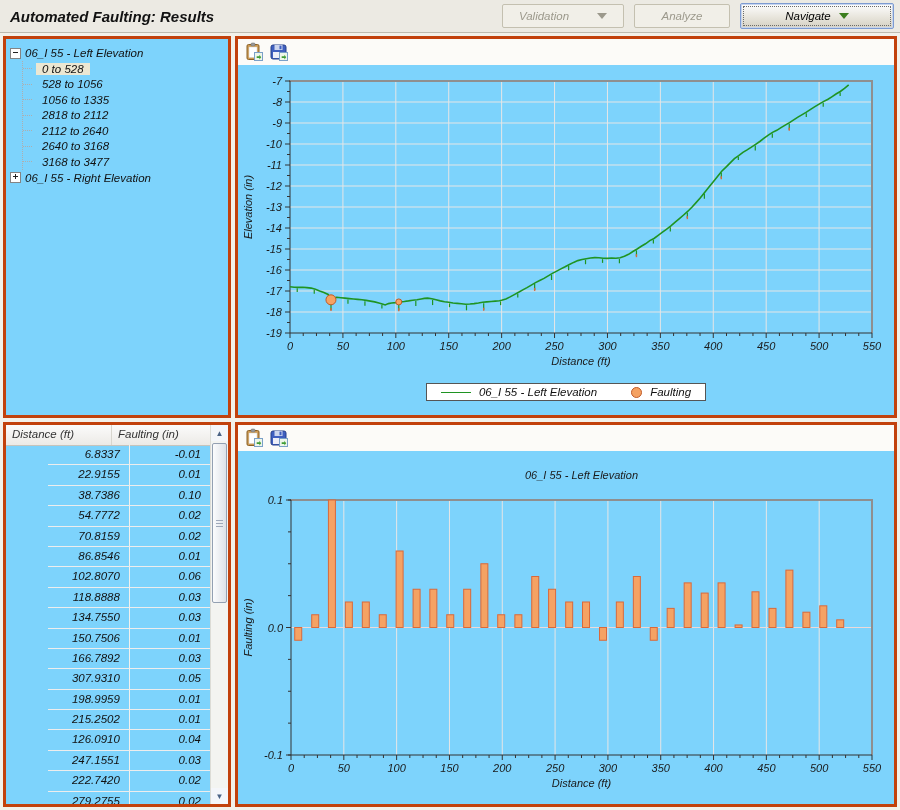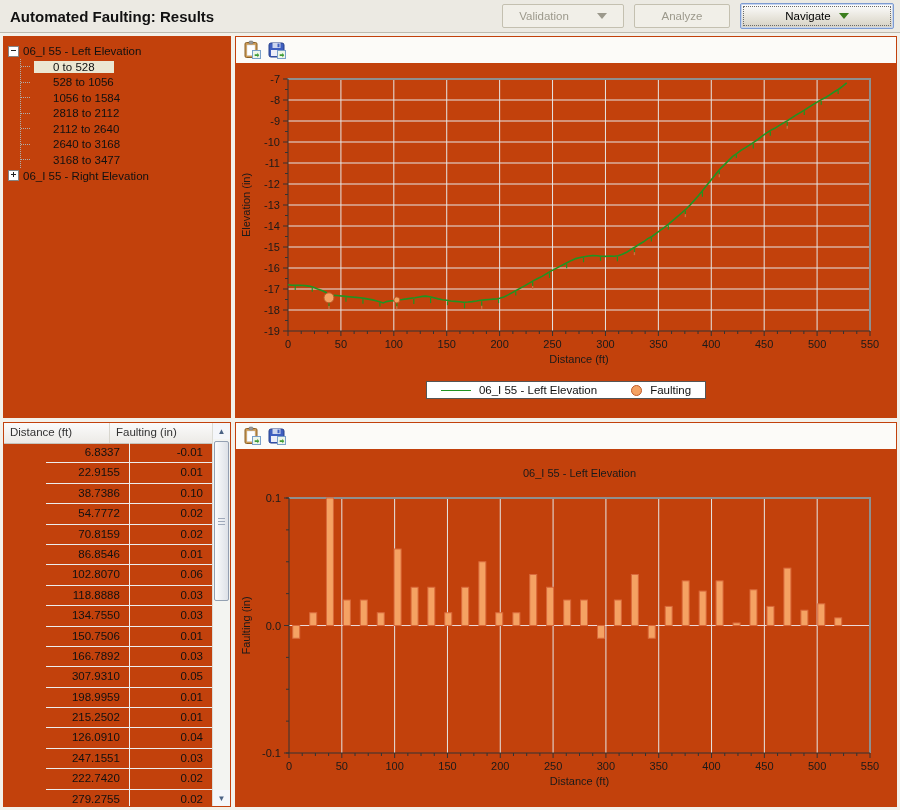--- a/index.html
+++ b/index.html
@@ -1,46 +1,46 @@
 <!DOCTYPE html>
 <html><head>
 <meta charset="utf-8">
 <style>
   html,body{margin:0;padding:0;width:900px;height:810px;overflow:hidden;
     font-family:"Liberation Sans",sans-serif;background:#f3f1ea;}
-  .app{width:900px;height:810px;display:flex;flex-direction:column;}
+  .app{width:900px;height:810px;display:flex;flex-direction:column;font-style:italic;}
   
   .header{height:32px;background:#eceae3;border-bottom:1px solid #bdbab0;
     display:flex;align-items:center;padding:0 6px;flex:none;}
   .title{font-size:15px;font-weight:bold;color:#121212;flex:1;padding-left:4px;}
   .btnrow{display:flex;align-items:center;gap:10px;}
   .xpbtn{height:22px;display:flex;align-items:center;justify-content:center;gap:8px;
     font-size:11.5px;border-radius:2px;border:1px solid #c4c0b0;
     background:#f1efe8;color:#9c998c;padding:0 10px;}
   .xpbtn.primary{height:24px;border:1px solid #7d9bd1;color:#000;
     background:linear-gradient(#fefefe,#e8e5dc 55%,#d5d0c2);
     outline:1px dotted #6b6b6b;outline-offset:-4px;box-shadow:0 0 0 1px #c7d5ee inset;}
   .arr{width:0;height:0;border-left:5px solid transparent;border-right:5px solid transparent;
     border-top:6px solid #9c998c;}
   .arr.green{border-top-color:#3c7e1e;}
   #btn-validation{width:100px;gap:28px;}#btn-analyze{width:74px;}#btn-navigate{width:132px;text-align:right;}
   
   .grid{flex:1;display:grid;grid-template-columns:228px 1fr;grid-template-rows:382px 1fr;
     gap:4px;padding:3px;box-sizing:border-box;}
-  .panel{background:#c2410c;border:1px solid #c2410c;box-sizing:border-box;position:relative;overflow:hidden;}
+  .panel{background:#7dd3fc;border:3px solid #c2410c;box-sizing:border-box;position:relative;overflow:hidden;}
   
   .tree{padding:6px 4px;font-size:11.5px;color:#111;}
   .troot{display:flex;align-items:center;gap:4px;height:16px;white-space:nowrap;}
   .ebox{width:9px;height:9px;border:1px solid #848484;background:#fff;position:relative;flex:none;}
   .ebox::before{content:'';position:absolute;left:2px;top:3px;width:5px;height:1px;background:#222;}
   .ebox.plus::after{content:'';position:absolute;left:4px;top:1px;width:1px;height:5px;background:#222;}
   .tchildren{margin-left:12px;border-left:1px dotted #aeaeae;}
   .tchild{display:flex;align-items:center;height:15.5px;white-space:nowrap;}
   .tchild::before{content:'';width:9px;border-top:1px dotted #aeaeae;margin-right:4px;flex:none;}
-  .tchild span{padding:0 19px;}
+  .tchild span{padding:0 6px;}
   .tchild.selected span{background:#ece7d2;}
   
   .thead{display:flex;height:20px;background:linear-gradient(#fbfbfb,#eceae6);
     border-bottom:1px solid #c6c4bc;font-size:11.5px;color:#333;}
   .th{padding:3px 6px;box-sizing:border-box;border-right:1px solid #d8d6ce;}
   .th:nth-child(1){width:106px;}.th:nth-child(2){width:105px;}
   .tbody{position:absolute;top:20px;left:0;right:17px;bottom:0;overflow:hidden;padding-left:42px;}
   .tr{display:flex;height:19.4px;border-bottom:1px solid #ededed;font-size:11.5px;color:#111;}
   .td{box-sizing:border-box;padding:3px 9px 0 6px;text-align:right;border-right:1px solid #f0f0ee;}
   .td:nth-child(1){width:106px;}.td:nth-child(2){width:105px;}
@@ -92,21 +92,21 @@
             <span>06_I 55 - Left Elevation</span>
           </div>
           <div class="tchildren">
             <div class="tchild selected">
               <span>0 to 528</span>
             </div>
             <div class="tchild">
               <span>528 to 1056</span>
             </div>
             <div class="tchild">
-              <span>1056 to 1584</span>
+              <span>1056 to 1335</span>
             </div>
             <div class="tchild">
               <span>2818 to 2112</span>
             </div>
             <div class="tchild">
               <span>2112 to 2640</span>
             </div>
             <div class="tchild">
               <span>2640 to 3168</span>
             </div>

